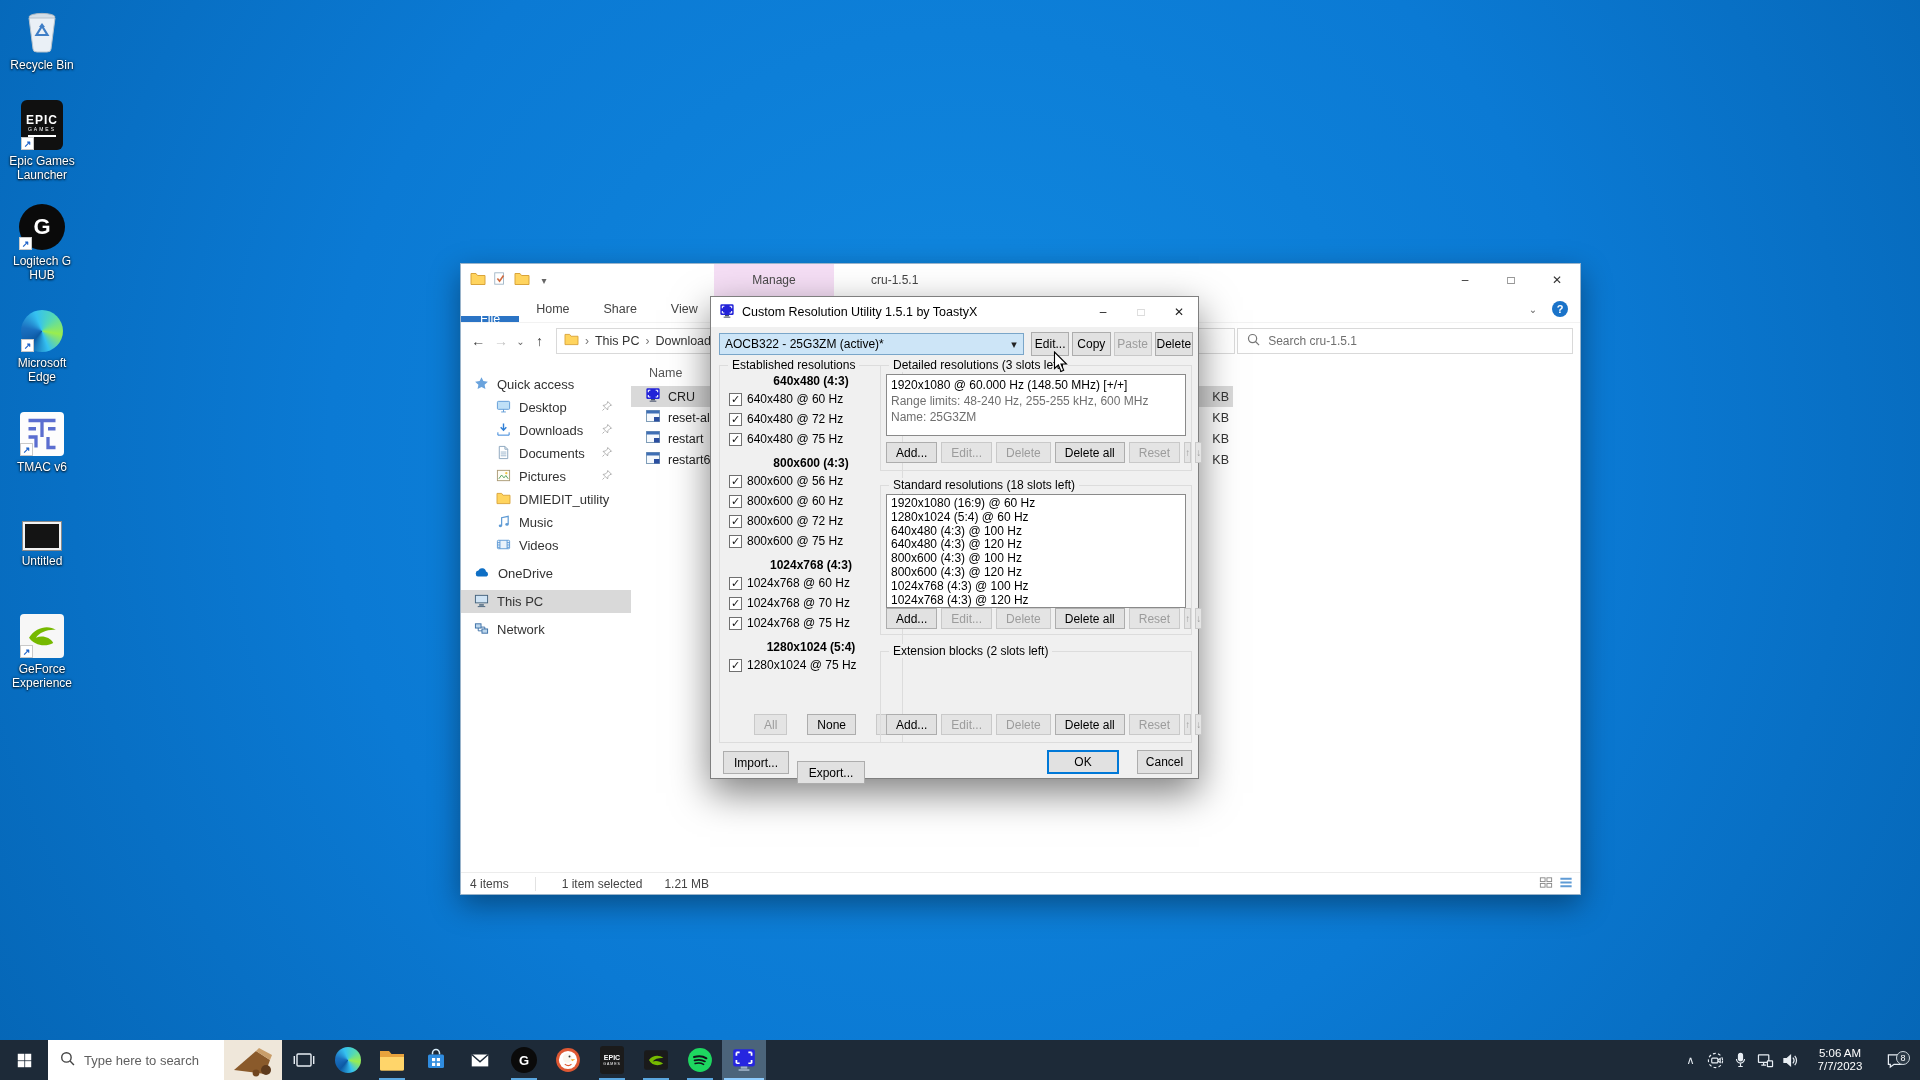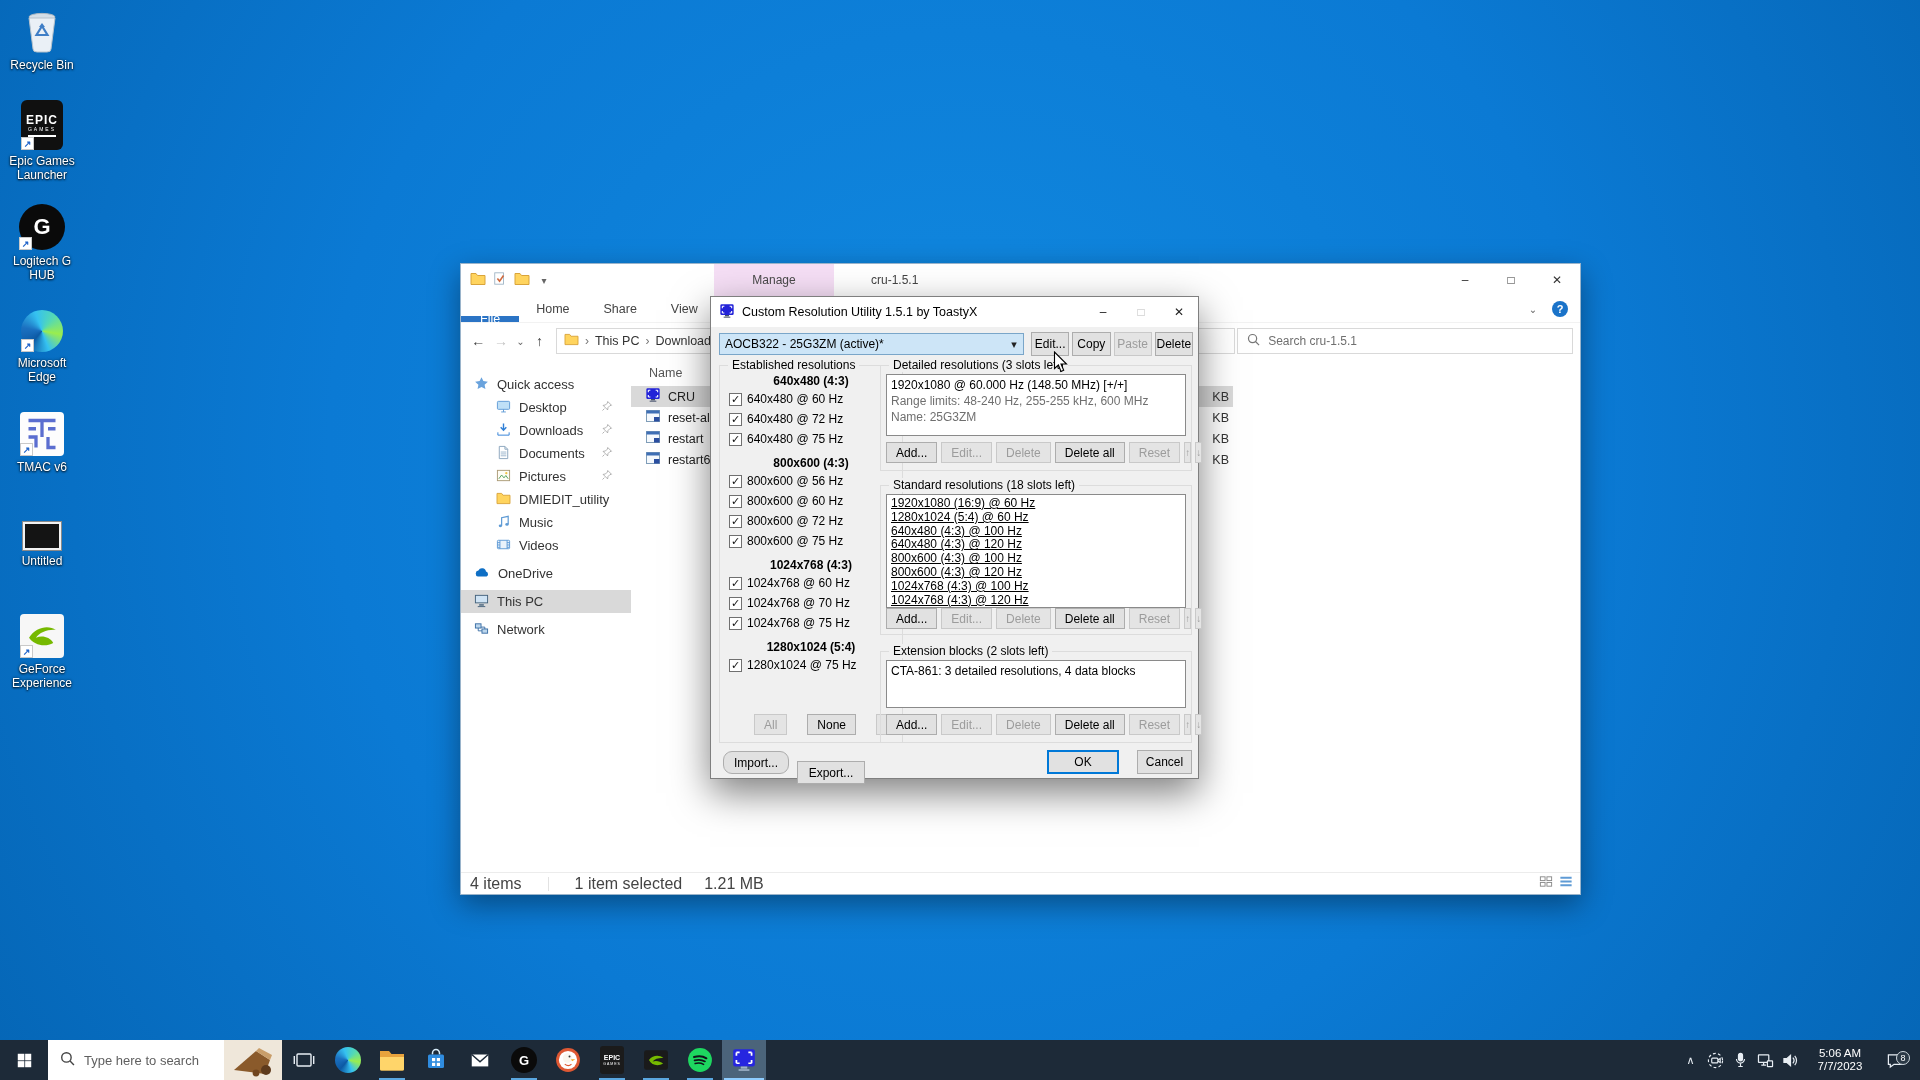--- a/index.html
+++ b/index.html
@@ -59,21 +59,21 @@
   .side-item.sel{background:#d9d9d9;}
   .side-item.gap{margin-top:5px;}
   .pin{position:absolute;left:140px;top:4px;}
   .ex-files{flex:1;position:relative;}
   .col-hdr{height:27px;display:flex;align-items:flex-end;padding:0 0 6px 18px;color:#555;font-size:12.5px;}
   .frow{height:21px;width:602px;display:flex;align-items:center;gap:7px;padding-left:14px;color:#222;
     font-size:12.5px;position:relative;}
   .frow.sel{background:#d9d9d9;}
   .fsize{position:absolute;right:4px;width:80px;text-align:right;color:#333;}
   .ex-status{height:22px;border-top:1px solid #ececec;display:flex;align-items:center;gap:26px;
-    padding-left:9px;color:#444;font-size:16px;flex:0 0 auto;}
+    padding-left:9px;color:#444;font-size:12px;flex:0 0 auto;}
   .sb-sep{width:1px;height:14px;background:#e2e2e2;}
   .sb-views{margin-left:auto;display:flex;gap:4px;padding-right:6px;}
 
   
   #cru{position:absolute;left:710px;top:296px;width:489px;height:483px;background:#f0f0f0;
     border:1px solid #7f7f7f;box-shadow:0 14px 36px rgba(0,0,0,.5);z-index:20;font-size:12px;color:#000;}
   .d-title{height:30px;background:#fff;display:flex;align-items:center;gap:7px;padding-left:8px;}
   .d-title .txt{font-size:12.5px;}
   .d-ctrl{margin-left:auto;display:flex;height:100%;}
   .dbtn{width:38px;height:100%;display:flex;align-items:center;justify-content:center;color:#222;font-size:12px;}
@@ -96,27 +96,27 @@
   .est-h{font-weight:bold;text-align:center;margin:10px 0 4px;}
   #est-groups .est-h:first-child{margin-top:6px;}
   .est-row{display:flex;align-items:center;gap:5px;margin:0 0 6px 9px;}
   .cb{width:13px;height:13px;background:#fff;border:1px solid #707070;font-size:11px;line-height:11px;
     text-align:center;color:#111;flex:0 0 auto;}
   #est-btns{position:absolute;left:9px;bottom:7px;display:flex;gap:20px;padding-left:25px;}
   #gb-det{left:169px;top:68px;width:312px;height:106px;}
   #gb-std{left:169px;top:188px;width:312px;height:150px;}
   #gb-ext{left:169px;top:354px;width:312px;height:92px;}
   .lbx{position:absolute;left:5px;right:5px;top:8px;background:#fff;border:1px solid #8a8a8a;padding:2px 0 0 4px;overflow:hidden;}
-  #det-rows{height:62px;} #std-rows{height:114px;text-decoration:underline;} #ext-rows{height:48px;}
+  #det-rows{height:62px;} #std-rows{height:114px;} #ext-rows{height:48px;}
   .lbx .r{line-height:16px;white-space:nowrap;}
   #std-rows .r{line-height:13.8px;}
   .lbx .r.muted{color:#6f6f6f;}
   .list-bar{position:absolute;left:5px;right:5px;display:flex;gap:4px;}
   #det-bar{top:76px;} #std-bar{top:122px;} #ext-bar{top:62px;}
-  #imp{position:absolute;left:12px;top:454px;width:66px;height:23px;border-radius:9px;}
+  #imp{position:absolute;left:12px;top:454px;width:66px;height:23px;}
   #expo{position:absolute;left:86px;top:454px;width:68px;height:23px;margin-top:10px;}
   #okb{position:absolute;left:336px;top:453px;width:72px;height:24px;}
   #cancelb{position:absolute;left:426px;top:453px;width:55px;height:24px;}
 
   
   #cursor{position:absolute;left:1053px;top:351px;z-index:40;}
 
   
   #taskbar{position:absolute;left:0;bottom:0;width:1920px;height:40px;background:#1d2a38;display:flex;
     align-items:stretch;z-index:50;}
@@ -575,23 +575,20 @@
           <div class="btn sm dis">Delete</div>
           <div class="btn sm">Delete all</div>
           <div class="btn sm dis">Reset</div>
           <div class="btn sm arrow dis" style="margin-left: auto;">↑</div>
           <div class="btn sm arrow dis">↓</div>
         </div>
     </div>
 
     <div class="gbox" id="gb-ext">
       <span class="glabel">Extension blocks (2 slots left)</span>
-      <div class="lbx" id="ext-rows">
-          <div class="r">CTA-861: 3 detailed resolutions, 4 data blocks</div>
-        </div>
       <div class="list-bar" id="ext-bar">
           <div class="btn sm">Add...</div>
           <div class="btn sm dis">Edit...</div>
           <div class="btn sm dis">Delete</div>
           <div class="btn sm">Delete all</div>
           <div class="btn sm dis">Reset</div>
           <div class="btn sm arrow dis" style="margin-left: auto;">↑</div>
           <div class="btn sm arrow dis">↓</div>
         </div>
     </div>

